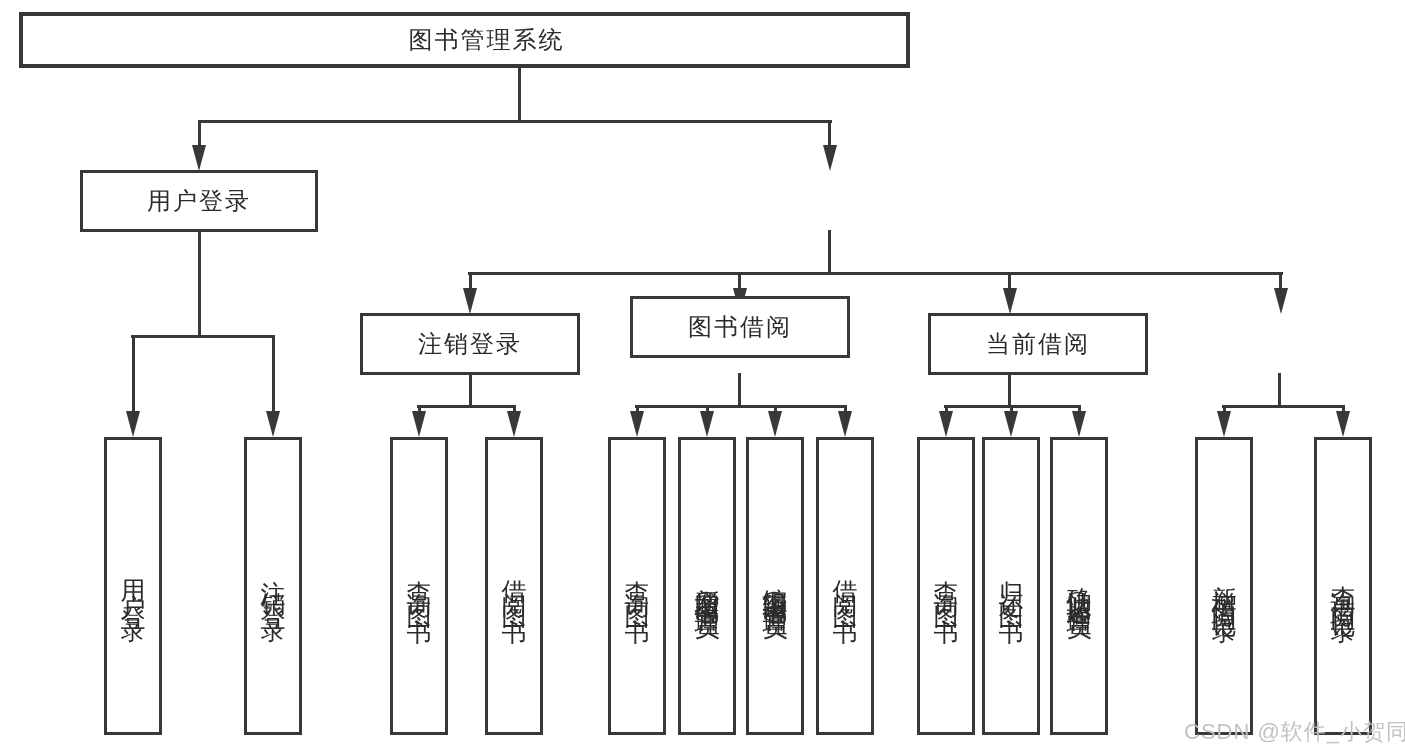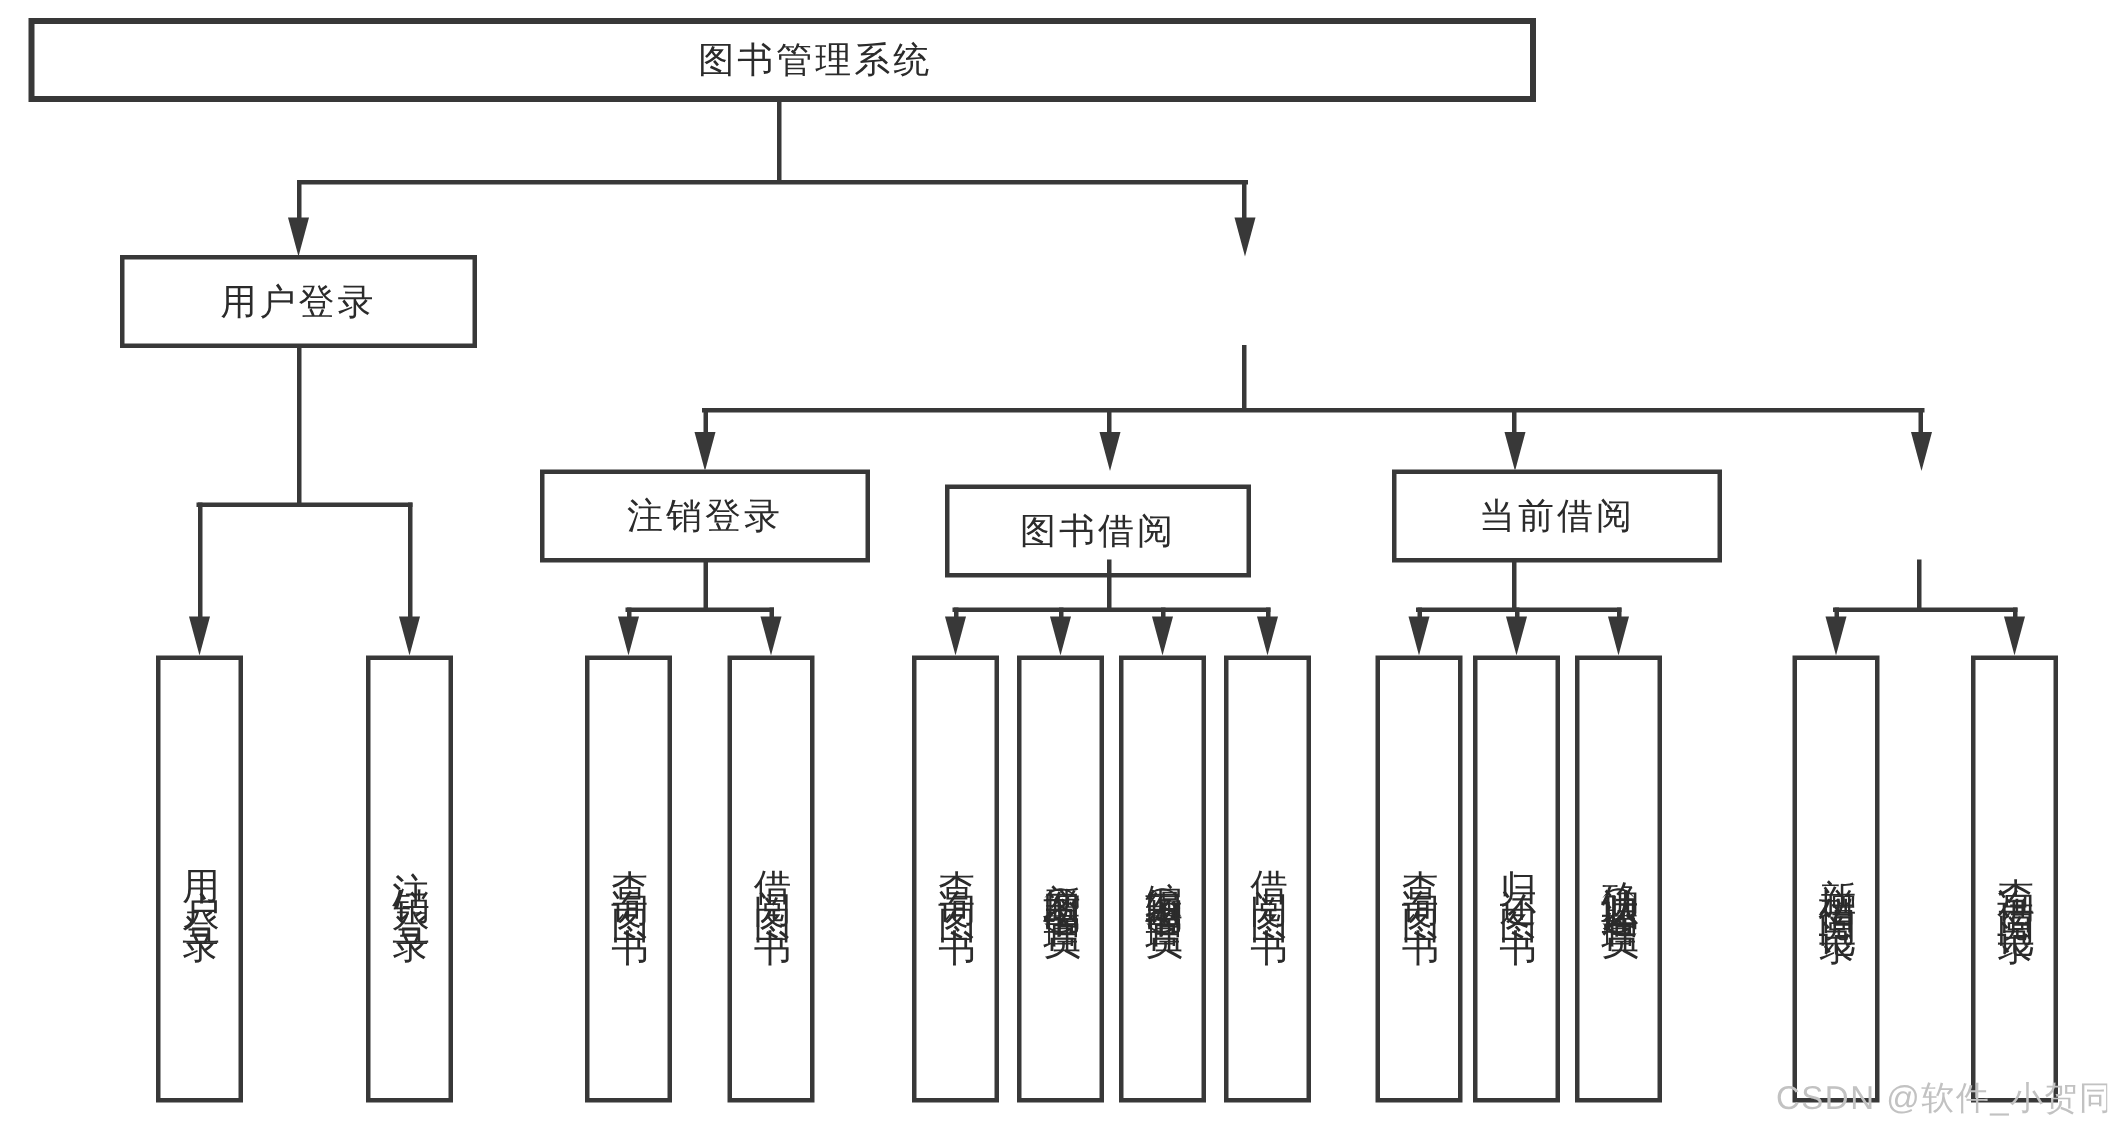--- a/index.html
+++ b/index.html
@@ -63,21 +63,21 @@
     letter-spacing: 1px;
     z-index: 5;
     white-space: nowrap;
   }
 </style>
 </head>
 <body>
 
 <div class="canvas">
 
-  <div class="node root" style="left:19px; top:12px; width:1005px; height:56px;padding-left:44px;">图书管理系统</div>
+  <div class="node root" style="left:19px; top:12px; width:891px; height:56px;padding-left:44px;">图书管理系统</div>
 
   <div class="vl" style="left:518px; top:66px; height:56px;"></div>
   <div class="hl" style="left:198px; top:120px; width:634px;"></div>
   <div class="vl" style="left:198px; top:120px; height:28px;"></div>
   <div class="ah" style="left:192px; top:145px;"></div>
   <div class="vl" style="left:828px; top:120px; height:28px;"></div>
   <div class="ah" style="left:823px; top:145px;"></div>
 
   <div class="node" style="left:80px; top:170px; width:238px; height:62px;">用户登录</div>
 
@@ -93,21 +93,21 @@
   <div class="vl" style="left:469px; top:272px; height:18px;"></div>
   <div class="ah" style="left:463px; top:288px;"></div>
   <div class="vl" style="left:738px; top:272px; height:18px;"></div>
   <div class="ah" style="left:733px; top:288px;"></div>
   <div class="vl" style="left:1008px; top:272px; height:18px;"></div>
   <div class="ah" style="left:1003px; top:288px;"></div>
   <div class="vl" style="left:1279px; top:272px; height:18px;"></div>
   <div class="ah" style="left:1274px; top:288px;"></div>
 
   <div class="node" style="left:360px; top:313px; width:220px; height:62px;">注销登录</div>
-  <div class="node" style="left:630px; top:323px; width:204px; height:62px;font-family:Liberation Mono, monospace;">图书借阅</div>
+  <div class="node" style="left:630px; top:296px; width:220px; height:62px;font-family:Liberation Mono, monospace;">图书借阅</div>
   <div class="node" style="left:900px; top:313px; width:220px; height:62px;margin-left:28px;">当前借阅</div>
 
   <div class="vl" style="left:469px; top:373px; height:34px;"></div>
   <div class="hl" style="left:417px; top:405px; width:99px;"></div>
   <div class="vl" style="left:418px; top:405px; height:8px;"></div>
   <div class="ah" style="left:412px; top:411px;"></div>
   <div class="vl" style="left:513px; top:405px; height:8px;"></div>
   <div class="ah" style="left:507px; top:411px;"></div>
 
   <div class="vl" style="left:738px; top:373px; height:34px;"></div>

